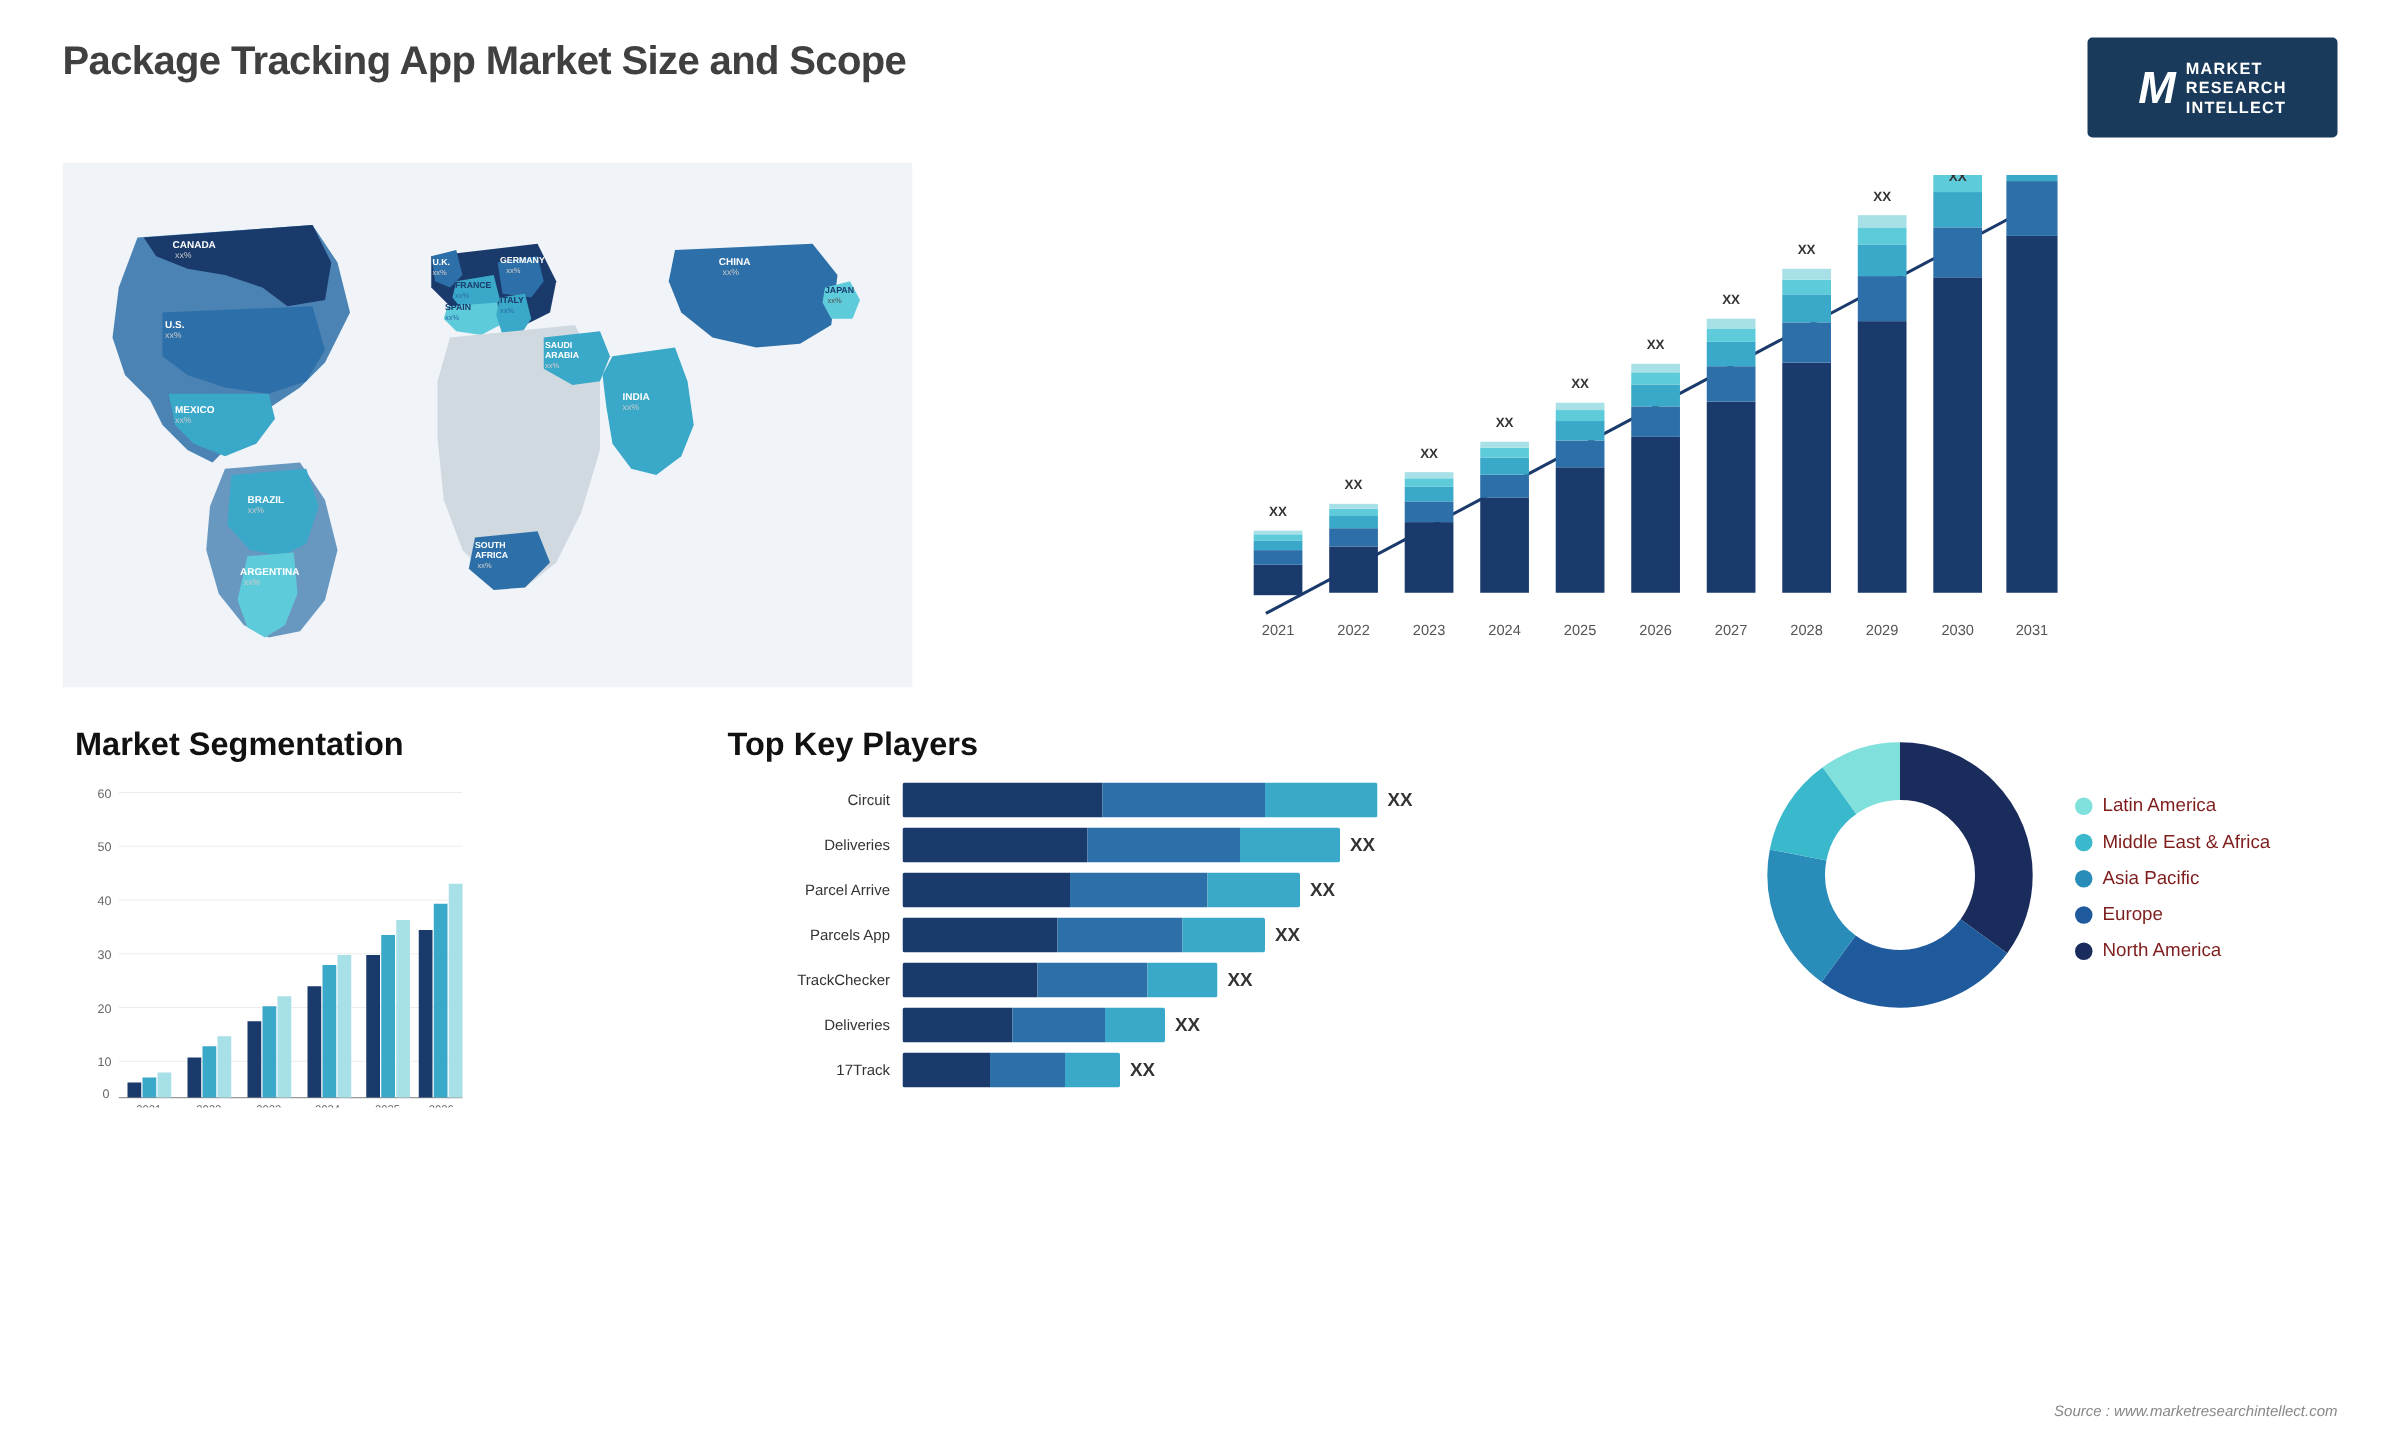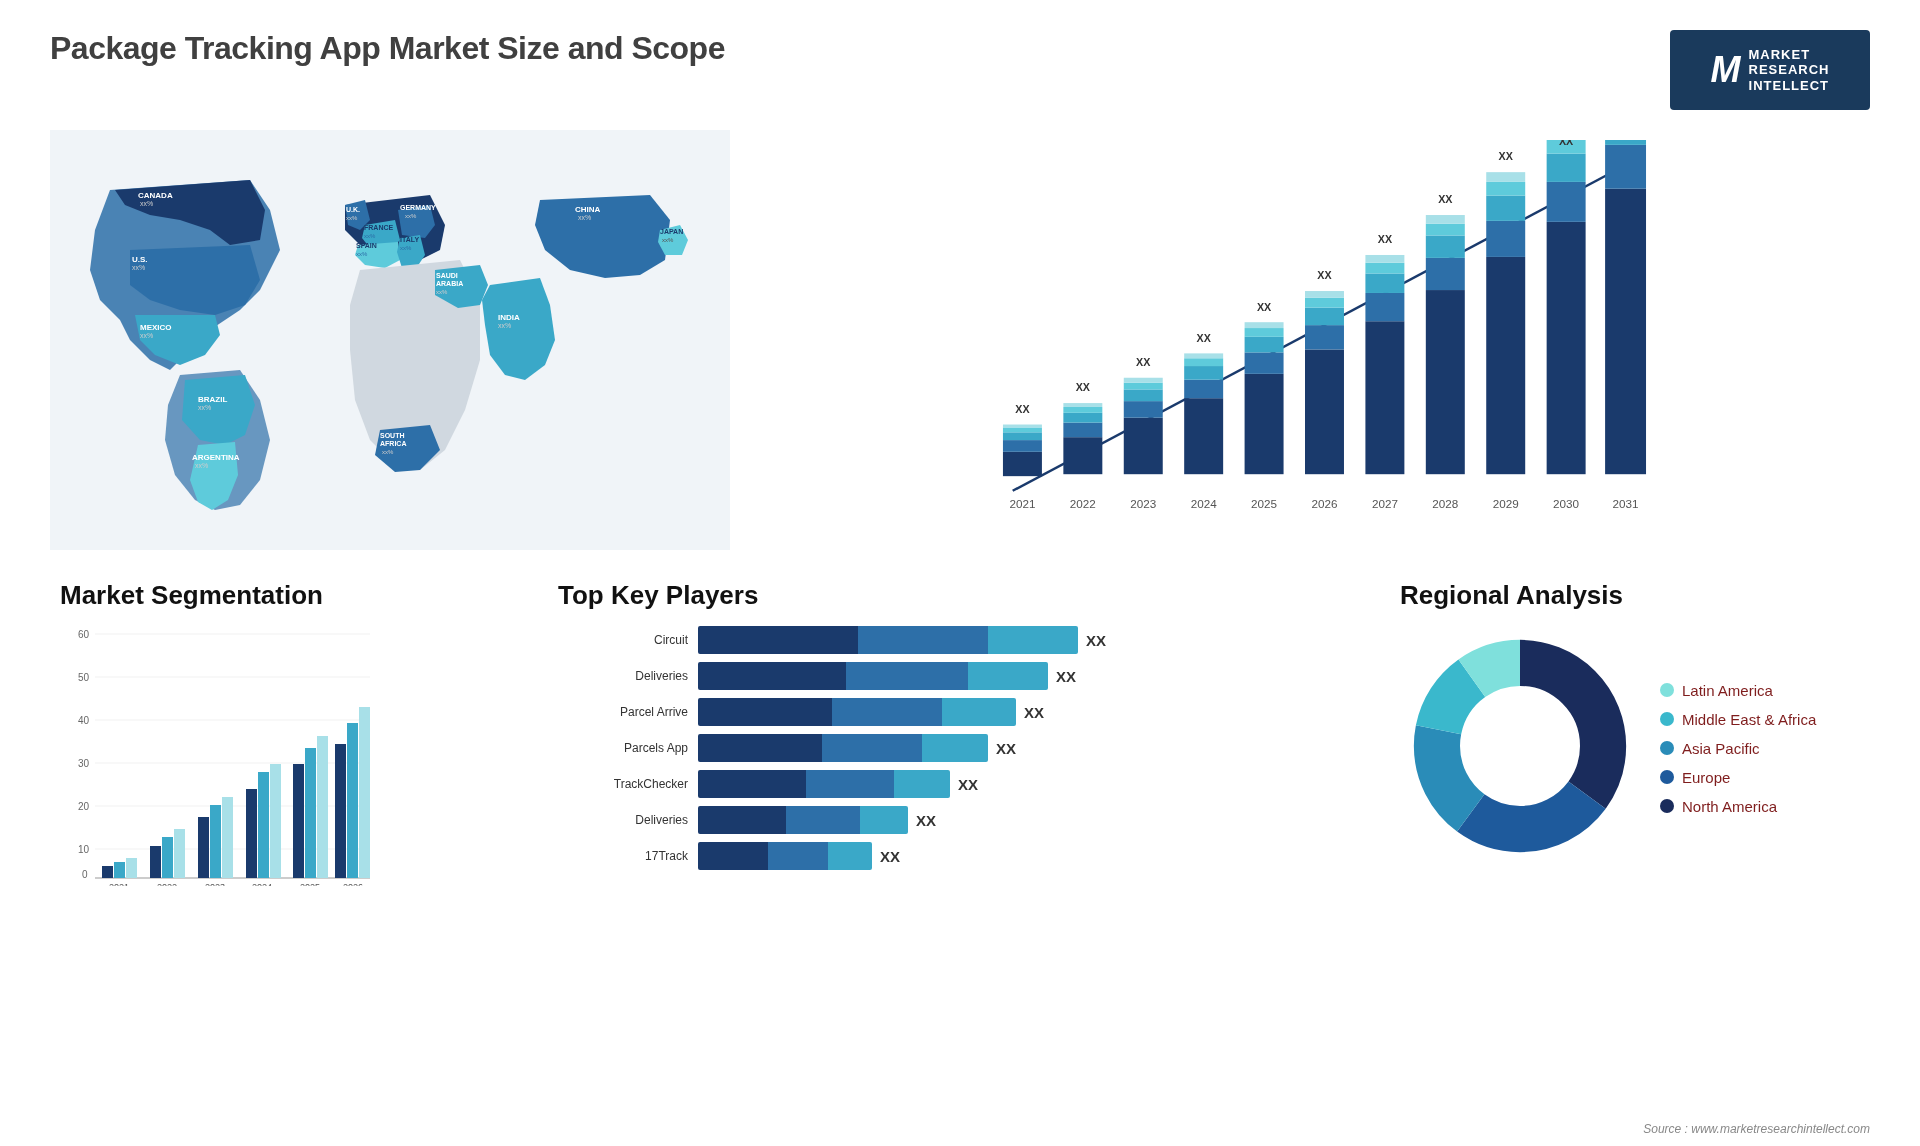--- a/index.html
+++ b/index.html
@@ -99,21 +99,21 @@
       padding: 10px 20px;
       position: relative;
     }
 
     
     .bottom-grid {
       grid-column: 1 / 3;
       grid-row: 2;
       display: grid;
       grid-template-columns: 480px 1fr 480px;
-      gap: 8px;
+      gap: 32px;
       margin-top: 10px;
     }
 
     
     .segmentation-section {
       padding: 10px;
     }
 
     .section-title {
       font-size: 26px;
@@ -585,21 +585,20 @@
                 <div class="player-bar-seg2" style="width:60px;"></div>
                 <div class="player-bar-seg3" style="width:44px;"></div>
               </div>
               <span class="player-label">XX</span>
             </div>
           </div>
         </div>
       </div>
 
       <div class="regional-section">
-        <h2 class="section-title">Regional Analysis</h2>
         <div class="donut-container">
           <div class="donut-svg-wrap">
             <svg viewBox="0 0 260 260" width="240" height="240">
 
               <circle cx="130" cy="130" r="90" fill="none" stroke="#1a2c5c" stroke-width="50" stroke-dasharray="197.9 565.5" stroke-dashoffset="0" transform="rotate(-90 130 130)"></circle>
 
               <circle cx="130" cy="130" r="90" fill="none" stroke="#1e5a9c" stroke-width="50" stroke-dasharray="141.4 565.5" stroke-dashoffset="-197.9" transform="rotate(-90 130 130)"></circle>
 
               <circle cx="130" cy="130" r="90" fill="none" stroke="#2a8cb8" stroke-width="50" stroke-dasharray="101.8 565.5" stroke-dashoffset="-339.3" transform="rotate(-90 130 130)"></circle>
 

